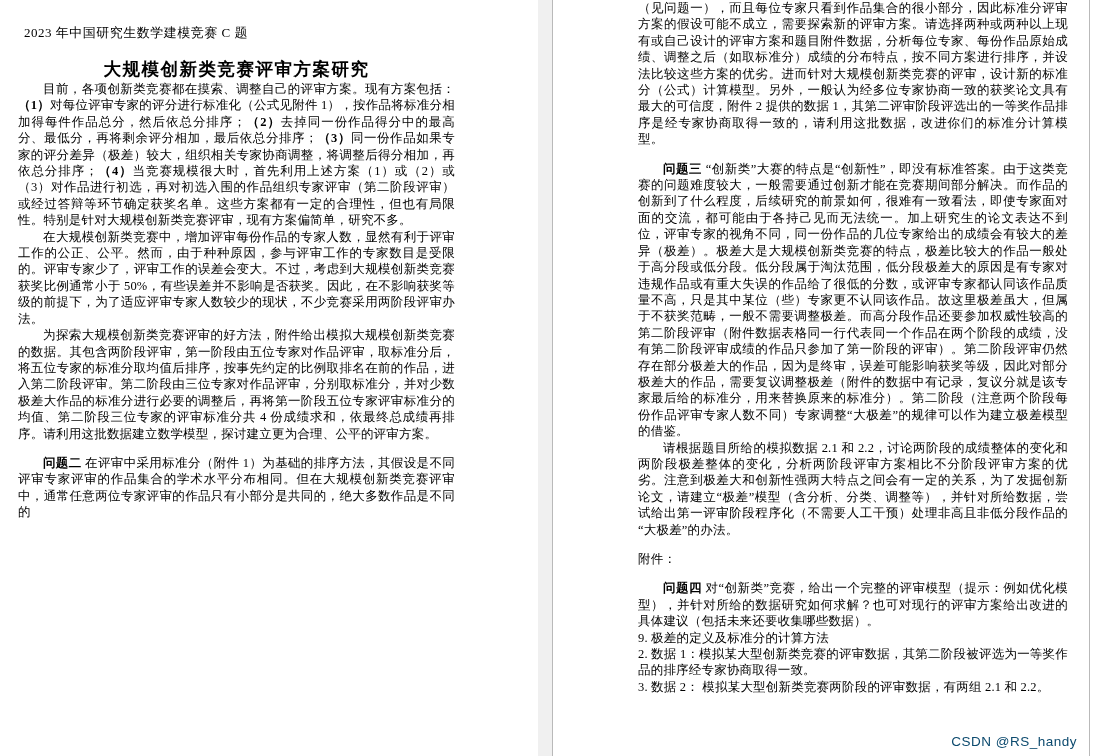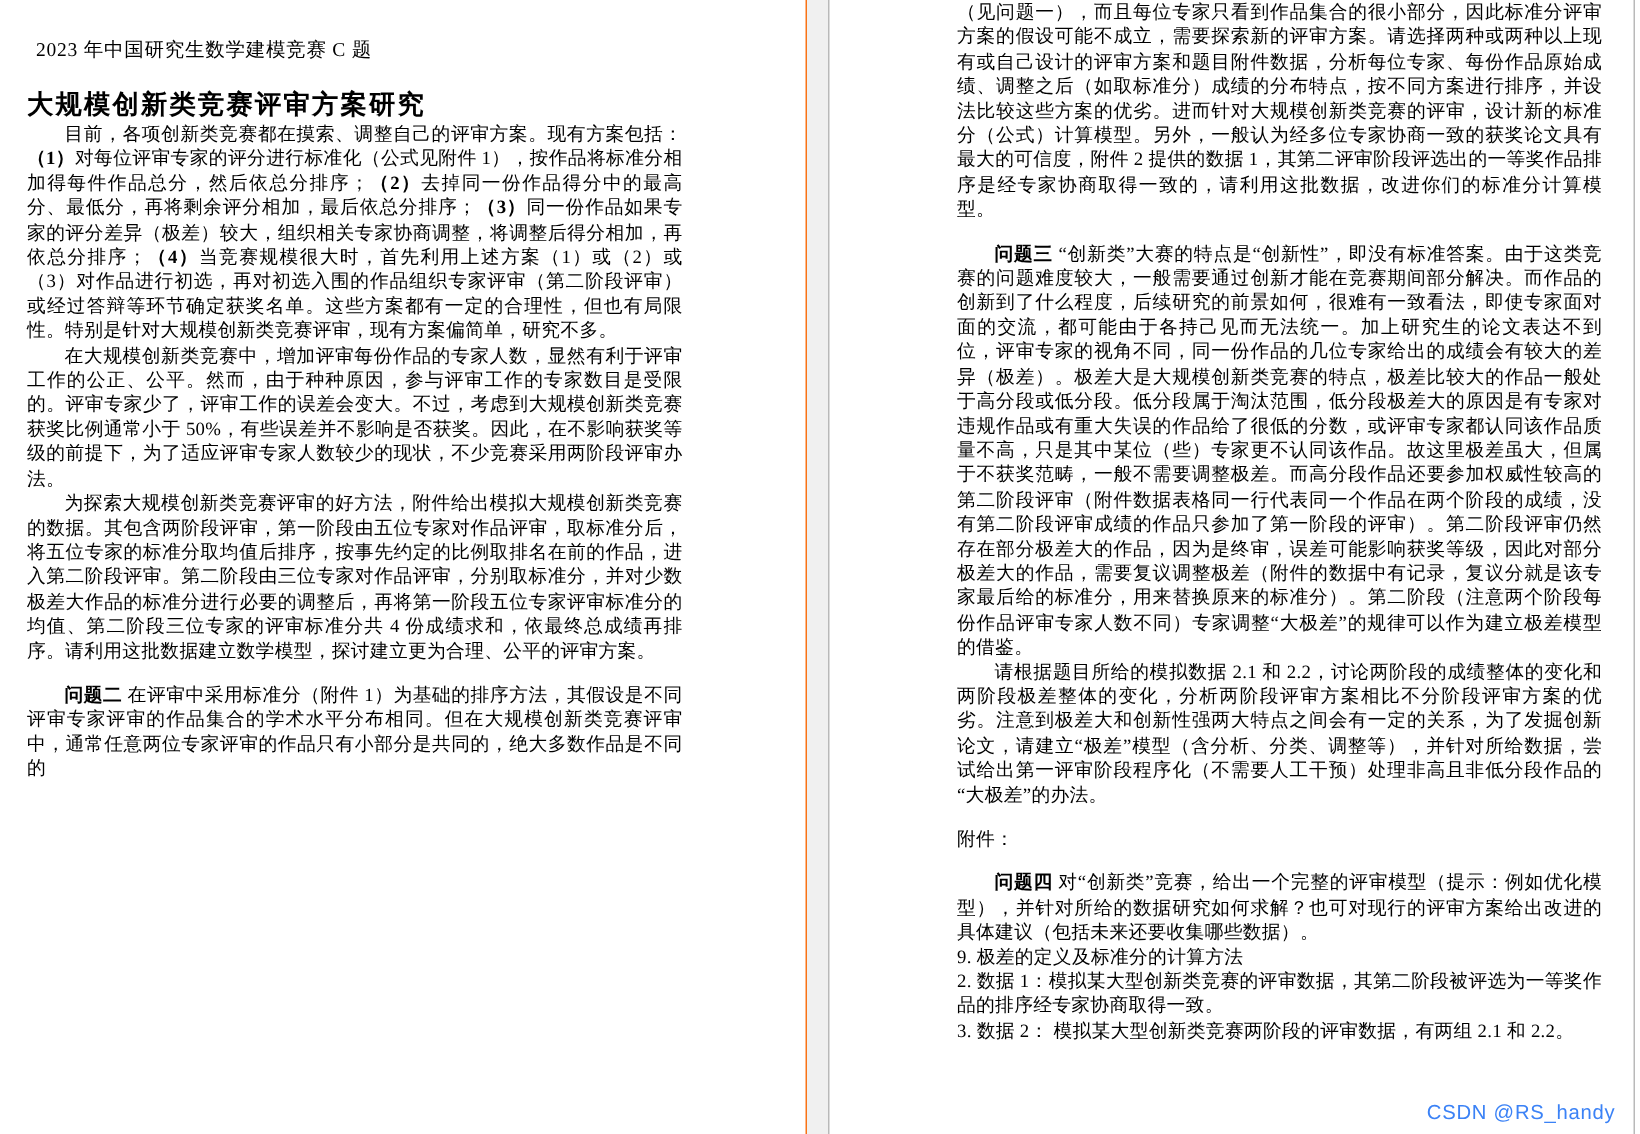--- a/index.html
+++ b/index.html
@@ -3,36 +3,36 @@
 <meta charset="utf-8">
 <style>
   html,body{margin:0;padding:0;}
   body{
     width:1093px;height:756px;background:#ffffff;
     font-family:"Liberation Serif","DejaVu Serif",serif;
     color:#000000;
   }
   .canvas{position:relative;width:1093px;height:756px;overflow:hidden;background:#ffffff;}
   .page{position:absolute;top:0;height:756px;background:#ffffff;overflow:hidden;}
-  .page-left{left:0;width:537px;border-right:6px solid #f97316;}
+  .page-left{left:0;width:537px;border-right:6px solid #f97316;padding-left:14px;}
   .gutter{position:absolute;left:538px;top:0;width:14px;height:756px;background:#f0f0f0;}
   .page-right{left:552px;width:536px;border-left:1px solid #b9b9b9;border-right:1px solid #b9b9b9;}
   .content-left{position:absolute;left:18px;top:0;width:437px;}
   .content-right{position:absolute;left:85px;top:0;width:430px;}
   .doc-header{margin:24px 0 0 6px;font-size:13px;letter-spacing:.5px;}
-  .doc-title{margin:15px 0 0 0;text-align:left;font-size:17.5px;font-weight:bold;letter-spacing:1.5px;}
+  .doc-title{margin:15px 0 0 0;text-align:center;font-size:17.5px;font-weight:bold;letter-spacing:1.5px;}
   .para{margin:0;font-size:12.5px;line-height:16.4px;text-align:justify;letter-spacing:.2px;}
   .first{margin-top:21px;}
   .indent{text-indent:2em;}
   .gap{margin-top:13px;}
   .para b,.para .seg-b{font-weight:bold;}
   .watermark{
     position:absolute;right:12px;bottom:7px;
     font-family:"Liberation Sans","DejaVu Sans",sans-serif;
-    font-size:13.5px;color:#3b82f6;letter-spacing:.5px;
+    font-size:13.5px;color:#0c4a6e;letter-spacing:.5px;
   }
 </style>
 </head>
 <body>
 
 <div class="canvas">
 
   <div class="page page-left">
     <div class="content-left">
       <div class="doc-header">2023 年中国研究生数学建模竞赛 C 题</div>

